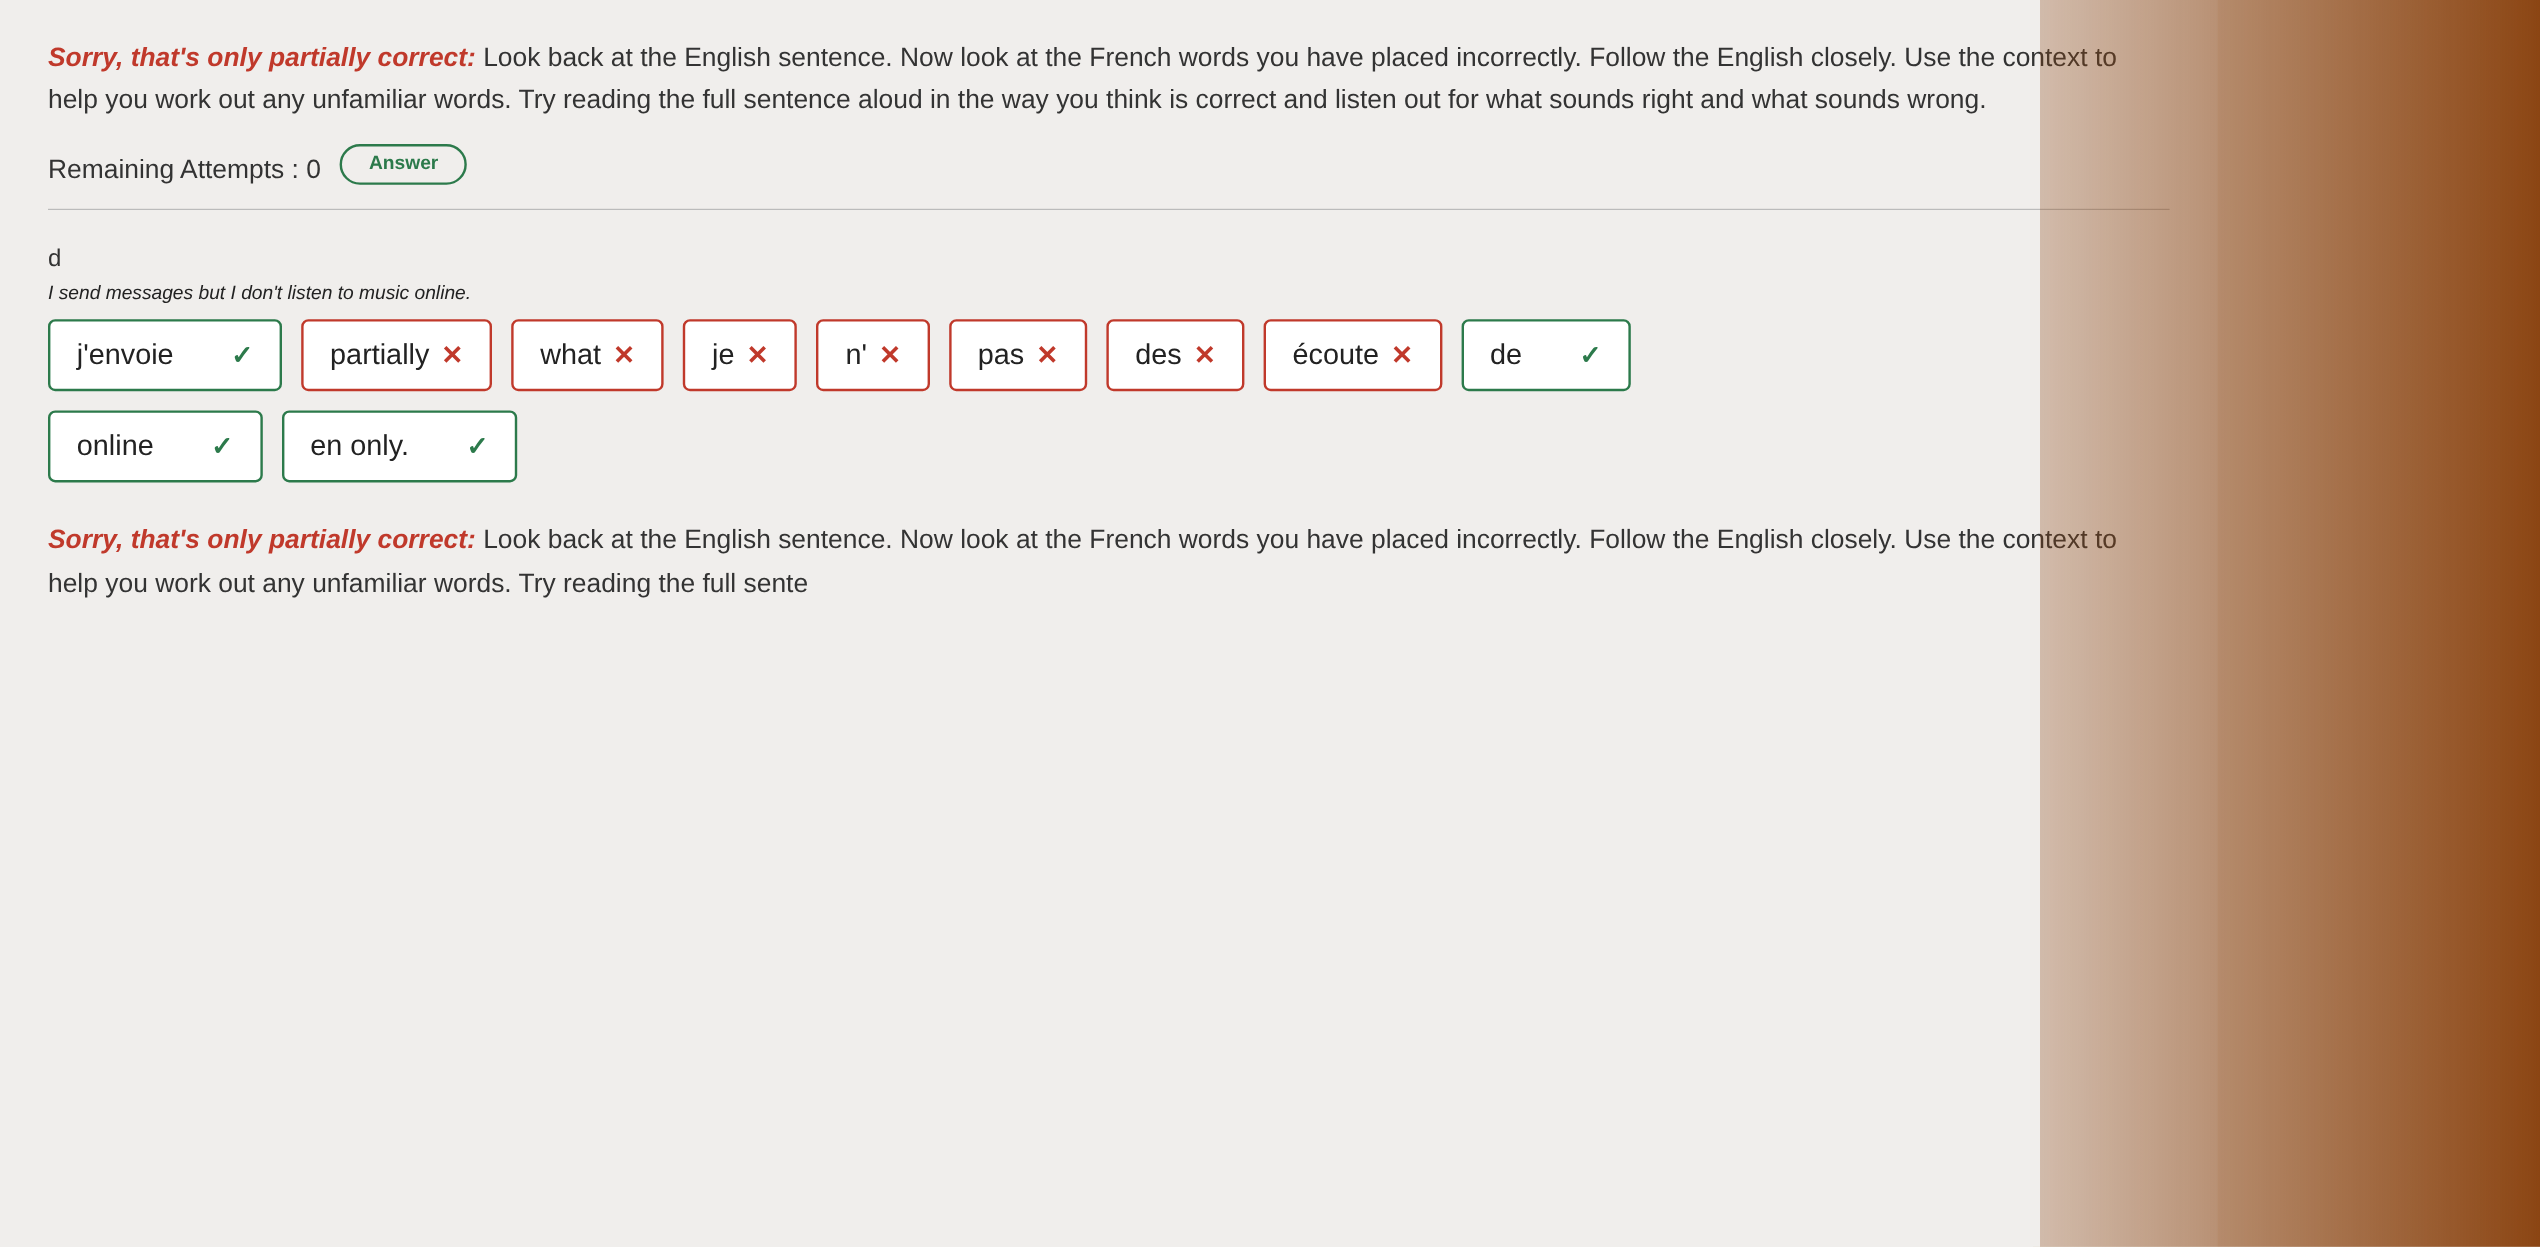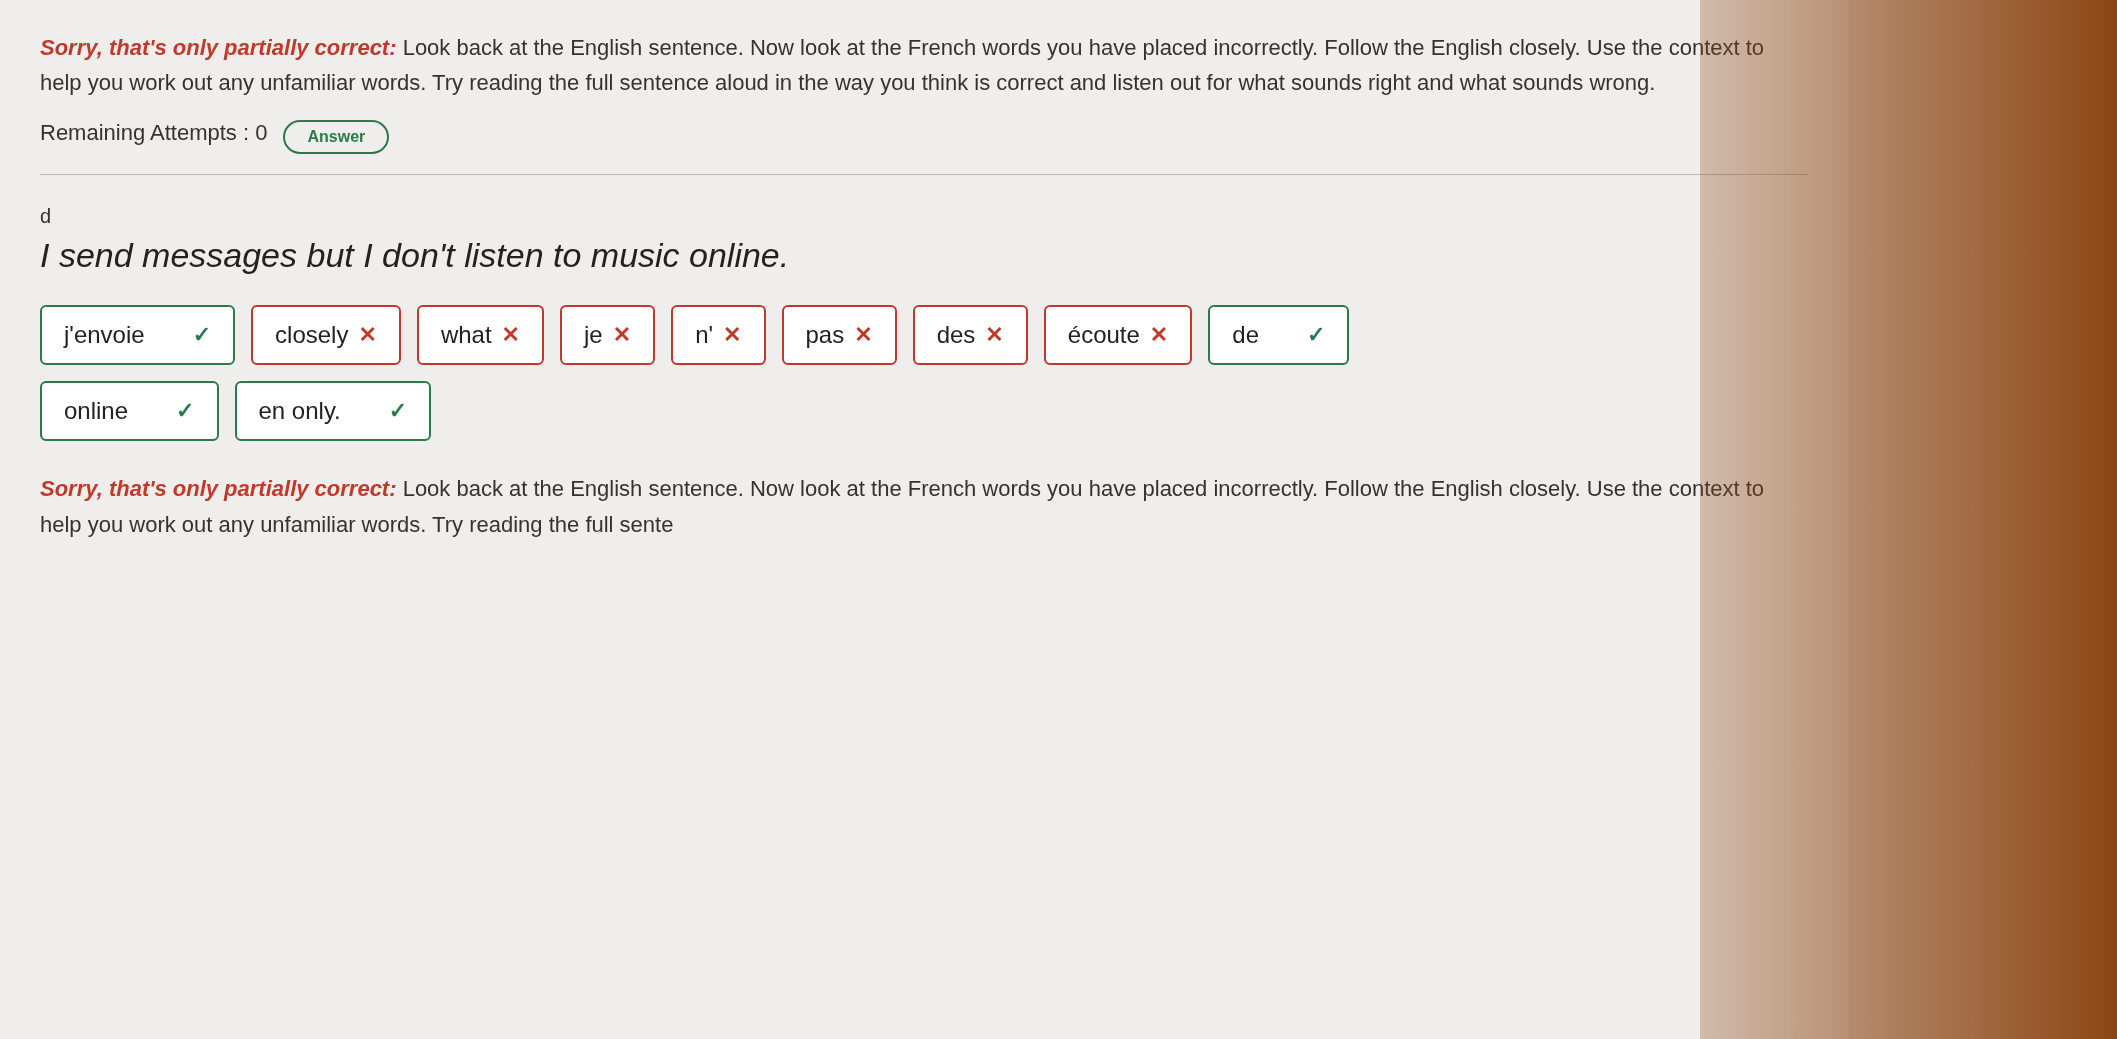--- a/index.html
+++ b/index.html
@@ -37,21 +37,21 @@
     }
 
     .feedback-bold {
       color: #c0392b;
       font-weight: bold;
       font-style: italic;
     }
 
     .remaining-attempts-row {
       display: flex;
-      align-items: flex-start;
+      align-items: flex-end;
       gap: 16px;
       margin-top: 18px;
       margin-bottom: 10px;
       font-size: 22px;
       color: #333;
     }
 
     .answer-button {
       border: 2.5px solid #2c7a4b;
       border-radius: 22px;
@@ -76,24 +76,24 @@
       font-style: italic;
     }
 
     .question-label span.q-letter {
       font-style: normal;
       margin-right: 8px;
       font-weight: normal;
     }
 
     .english-sentence {
-      font-size: 34px;
+      font-size: 16px;
       font-style: italic;
       color: #222;
-      margin-bottom: 30px;
+      margin-bottom: 12px;
     }
 
     .word-tiles-row {
       display: flex;
       flex-wrap: wrap;
       gap: 16px;
       margin-bottom: 16px;
     }
 
     .word-tile {
@@ -179,21 +179,21 @@
 
   <div class="english-sentence">I send messages but I don't listen to music online.</div>
 
   <div class="word-tiles-row">
 
   <div class="word-tile correct">
         <span>j'envoie</span>
         <span class="check-icon">✓</span>
       </div>
       <div class="word-tile incorrect">
-        <span>closely</span>
+        <span>partially</span>
         <span class="cross-icon">✕</span>
       </div>
       <div class="word-tile incorrect">
         <span>what</span>
         <span class="cross-icon">✕</span>
       </div>
       <div class="word-tile incorrect">
         <span>je</span>
         <span class="cross-icon">✕</span>
       </div>

